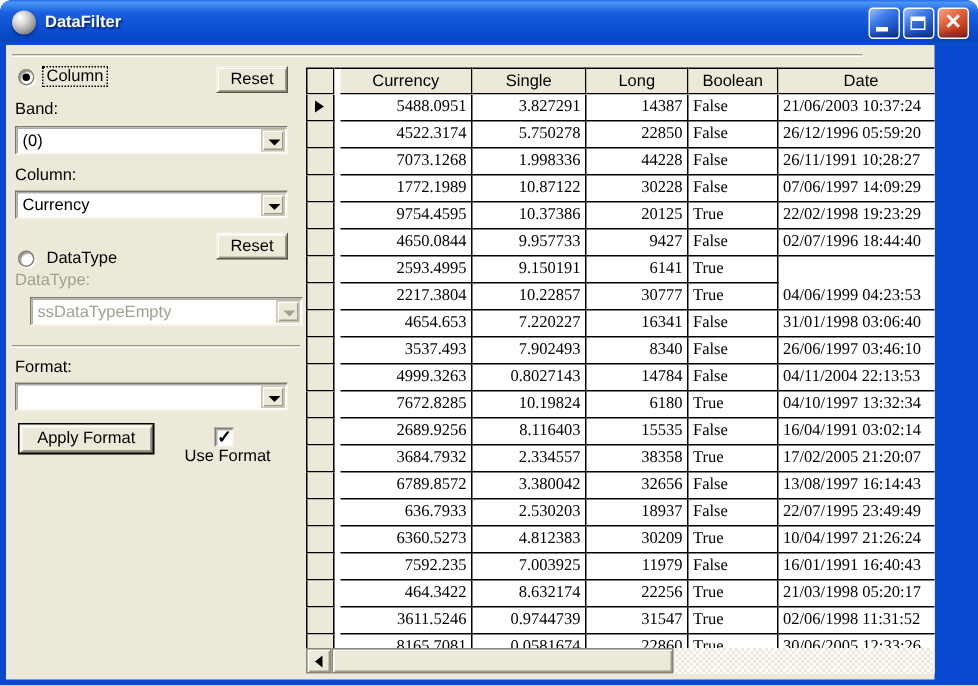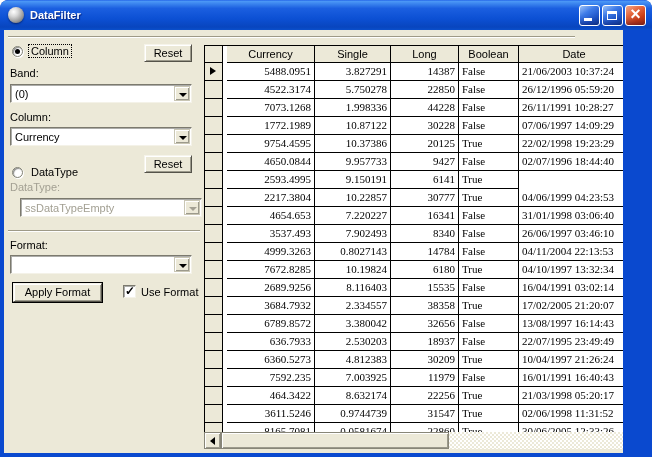--- a/index.html
+++ b/index.html
@@ -99,21 +99,21 @@
     box-shadow:inset 1px 1px 0 #fff, inset -1px -1px 0 #9c9a8c;
     border:1px solid #c9c6b4;
   }
   .combo .drop::after {
     content:""; position:absolute; left:4px; top:6px;
     border-left:4px solid transparent; border-right:4px solid transparent;
     border-top:4px solid #000;
   }
   .combo.disabled .drop::after { border-top-color:#A3A093; }
   
-  .check-row { position:absolute; display:flex; align-items:center; }
+  .check-row { position:absolute; display:flex; align-items:center;flex-direction:column; }
   .cb {
     width:13px; height:13px; background:#fff; margin-right:5px;
     border:1px solid; border-color:#7c7a6e #f4f2e8 #f4f2e8 #7c7a6e;
     box-shadow:inset 1px 1px 0 rgba(70,70,64,.45);
     position:relative;
   }
   .cb.on::after {
     content:"✓"; position:absolute; left:1px; top:-1px;
     font-size:12px; font-weight:bold; color:#000; line-height:13px;
   }

